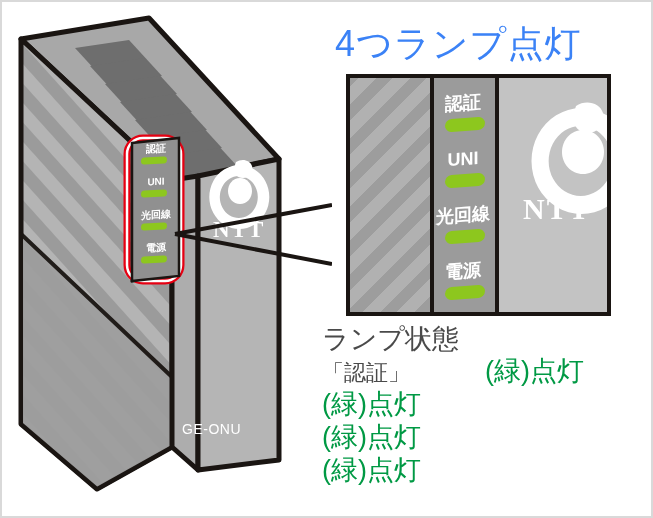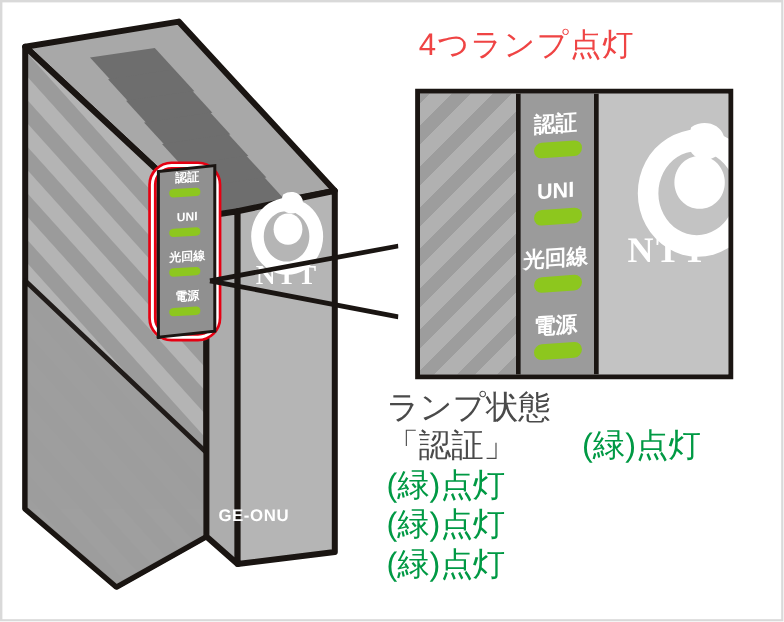--- a/index.html
+++ b/index.html
@@ -27,21 +27,21 @@
     left: 0px;
     top: 0px;
     width: 330px;
     height: 518px;
   }
   #device-svg { display: block; }
 
   .onu-label {
     position: absolute;
     color: #ffffff;
-    font-weight: bold;
+    font-weight: normal;
     letter-spacing: 0.5px;
     user-select: none;
   }
   #ge-onu-text {
     left: 180px;
     top: 419px;
     font-size: 14px;
   }
 
   
@@ -76,24 +76,24 @@
     width: 26px;
     height: 7px;
     border-radius: 4px;
     background: #8DC71E;
     transform: skewY(-3.5deg);
   }
 
   
   #detail-title {
     position: absolute;
-    left: 347px;
+    left: 333px;
     top: 18px;
-    font-size: 26px;
-    color: #ef4444;
+    font-size: 36px;
+    color: #3b82f6;
     letter-spacing: 1px;
     white-space: nowrap;
   }
 
   
   #detail-panel {
     position: absolute;
     left: 344px;
     top: 72px;
     width: 265px;
@@ -194,21 +194,21 @@
     white-space: nowrap;
   }
   .status-row {
     display: flex;
     align-items: baseline;
     line-height: 33px;
     height: 33px;
   }
   .status-key {
     width: 163px;
-    font-size: 27px;
+    font-size: 22px;
     color: #4a4a4a;
     white-space: nowrap;
   }
   .status-val {
     font-size: 27px;
     color: #009944;
     white-space: nowrap;
     text-align: right;
   }
 </style>

